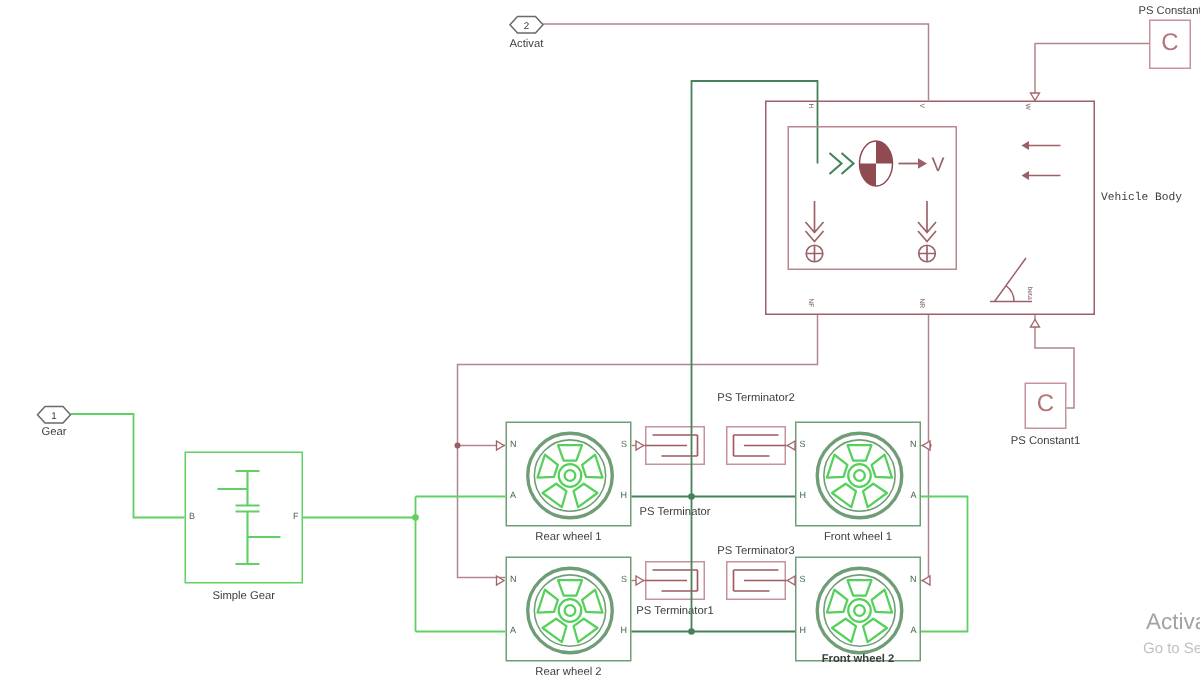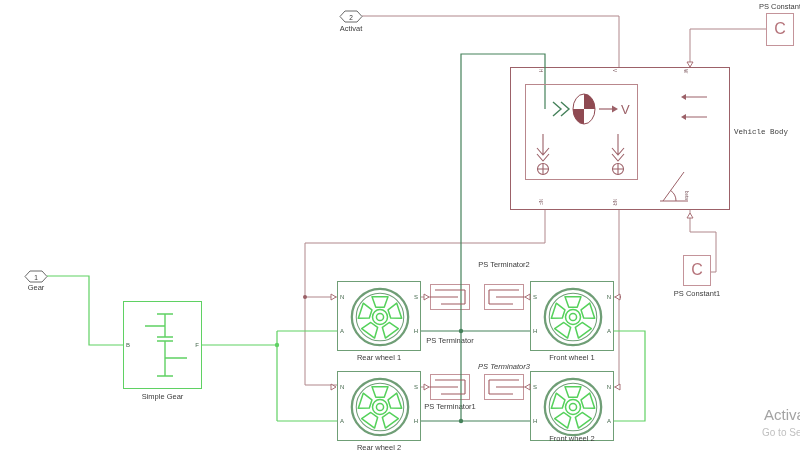--- a/index.html
+++ b/index.html
@@ -86,33 +86,33 @@
 
   <div class="blk wheel" style="left:530px;top:371px;width:84px;height:70px;">
     <span class="pletter" style="left:2px;top:12px;">S</span>
     <span class="pletter" style="left:2px;top:46px;">H</span>
     <span class="pletter" style="right:2px;top:12px;">N</span>
     <span class="pletter" style="right:2px;top:46px;">A</span>
     <svg class="wheelsvg" width="62" height="62">
         <use href="#wheelsym"></use>
       </svg>
   </div>
-  <div class="lbl" style="left:530px;top:434px;width:84px;">Front wheel 2</div>
+  <div class="lbl" style="left:530px;top:434px;width:84px;font-weight:bold;">Front wheel 2</div>
 
   <div class="blk red" style="left:430px;top:284px;width:40px;height:26px;"></div>
   <div class="lbl" style="left:410px;top:312px;width:80px;margin-top:24px;">PS Terminator</div>
 
   <div class="blk red" style="left:430px;top:374px;width:40px;height:26px;"></div>
   <div class="lbl" style="left:410px;top:402px;width:80px;">PS Terminator1</div>
 
   <div class="blk red" style="left:484px;top:284px;width:40px;height:26px;"></div>
   <div class="lbl" style="left:464px;top:260px;width:80px;">PS Terminator2</div>
 
   <div class="blk red" style="left:484px;top:374px;width:40px;height:26px;"></div>
-  <div class="lbl" style="left:464px;top:362px;width:80px;font-style:italic;">PS Terminator3</div>
+  <div class="lbl" style="left:464px;top:362px;width:80px;">PS Terminator3</div>
 
   <div class="lbl" style="left:16px;top:283px;width:40px;">Gear</div>
   <div class="lbl" style="left:331px;top:24px;width:40px;">Activat</div>
 
   <div class="wm1">Activat</div>
   <div class="wm2">Go to Set</div>
 
   <svg id="overlay" width="800" height="454" viewBox="0 0 800 454">
     <defs>
       <symbol id="wheelsym" viewBox="-33 -33 66 66">

